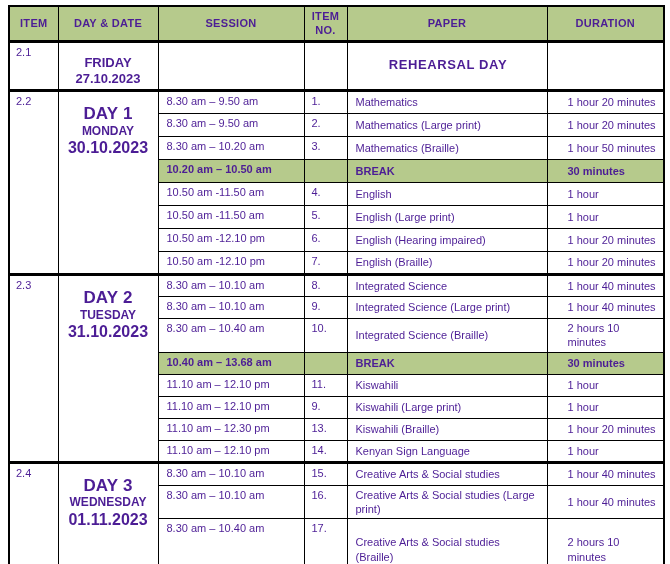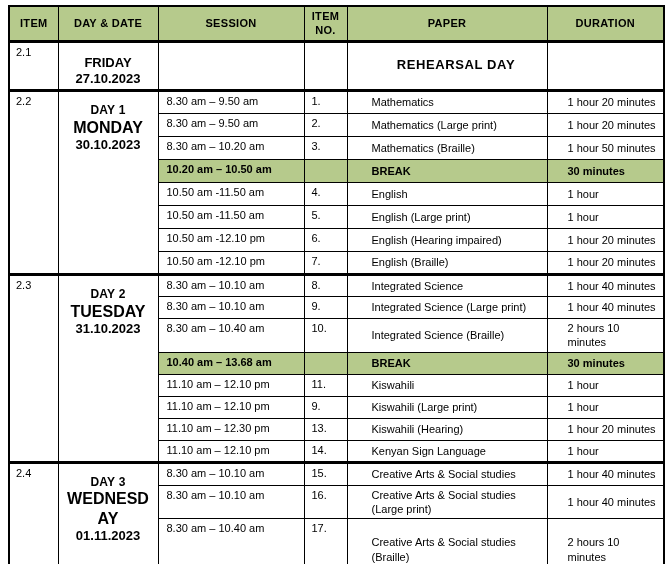--- a/index.html
+++ b/index.html
@@ -1,18 +1,18 @@
 <!DOCTYPE html>
 <html style="--green: #b6ca8c;"><head>
 <meta charset="utf-8">
 <style>
   html,body{margin:0;padding:0;background:#fff;}
   .page{
     position:relative;width:670px;height:564px;background:#ffffff;overflow:hidden;
-    font-family:"Liberation Sans",sans-serif;color:#000000;
+    font-family:"Liberation Sans",sans-serif;color:#4c1d95;
   }
   table.timetable{
     position:absolute;left:8px;top:5px;width:655px;
     border-collapse:collapse;table-layout:fixed;
     border:2px solid #000;
   }
   td{
     border:1px solid #000;
     padding:2px 6px;
     font-size:11px;
@@ -31,27 +31,27 @@
   .r-head td{
     background:var(--green,#b6ca8c);
     font-weight:bold;text-align:center;vertical-align:middle;
     font-size:11px;letter-spacing:.3px;
   }
   
   .r-sec td{border-top:3px solid #000;}
   
   .c-item{font-weight:normal;vertical-align:top;font-size:11px;}
   .c-day{text-align:center;vertical-align:top;font-weight:bold;padding-top:12px;}
-  .day-l1{display:block;font-size:12px;line-height:1.15;letter-spacing:.2px;}
-  .day-l2{display:block;font-size:16px;line-height:1.2;}
-  .day-l3{display:block;font-size:13px;line-height:1.2;text-align:center;}
+  .day-l1{display:block;font-size:17px;line-height:1.15;letter-spacing:.2px;}
+  .day-l2{display:block;font-size:12px;line-height:1.2;}
+  .day-l3{display:block;font-size:16px;line-height:1.2;text-align:center;}
   .day-m{display:block;font-size:13px;line-height:1.25;}
   .c-session{vertical-align:top;padding-left:8px;margin-left:24px;}
   .c-no{vertical-align:top;padding-left:7px;}
-  .c-paper{vertical-align:middle;padding-left:24px;}
+  .c-paper{vertical-align:middle;padding-left:8px;}
   .c-dur{vertical-align:middle;padding-left:20px;}
   
   .r-break td{background:var(--green,#b6ca8c);font-weight:bold;}
   
   .r-reh .c-paper{font-weight:bold;font-size:13px;text-align:center;letter-spacing:.6px;}
 </style>
 </head>
 <body>
 
 <div class="page">
@@ -180,21 +180,21 @@
     </tr>
     <tr class="h22">
       <td class="c-session">11.10 am – 12.10 pm</td>
       <td class="c-no">9.</td>
       <td class="c-paper">Kiswahili (Large print)</td>
       <td class="c-dur">1 hour</td>
     </tr>
     <tr class="h22">
       <td class="c-session">11.10 am – 12.30 pm</td>
       <td class="c-no">13.</td>
-      <td class="c-paper">Kiswahili (Hearing)</td>
+      <td class="c-paper">Kiswahili (Braille)</td>
       <td class="c-dur">1 hour 20 minutes</td>
     </tr>
     <tr class="h22">
       <td class="c-session">11.10 am – 12.10 pm</td>
       <td class="c-no">14.</td>
       <td class="c-paper">Kenyan Sign Language</td>
       <td class="c-dur">1 hour</td>
     </tr>
 
     <tr class="r-sec h23">

